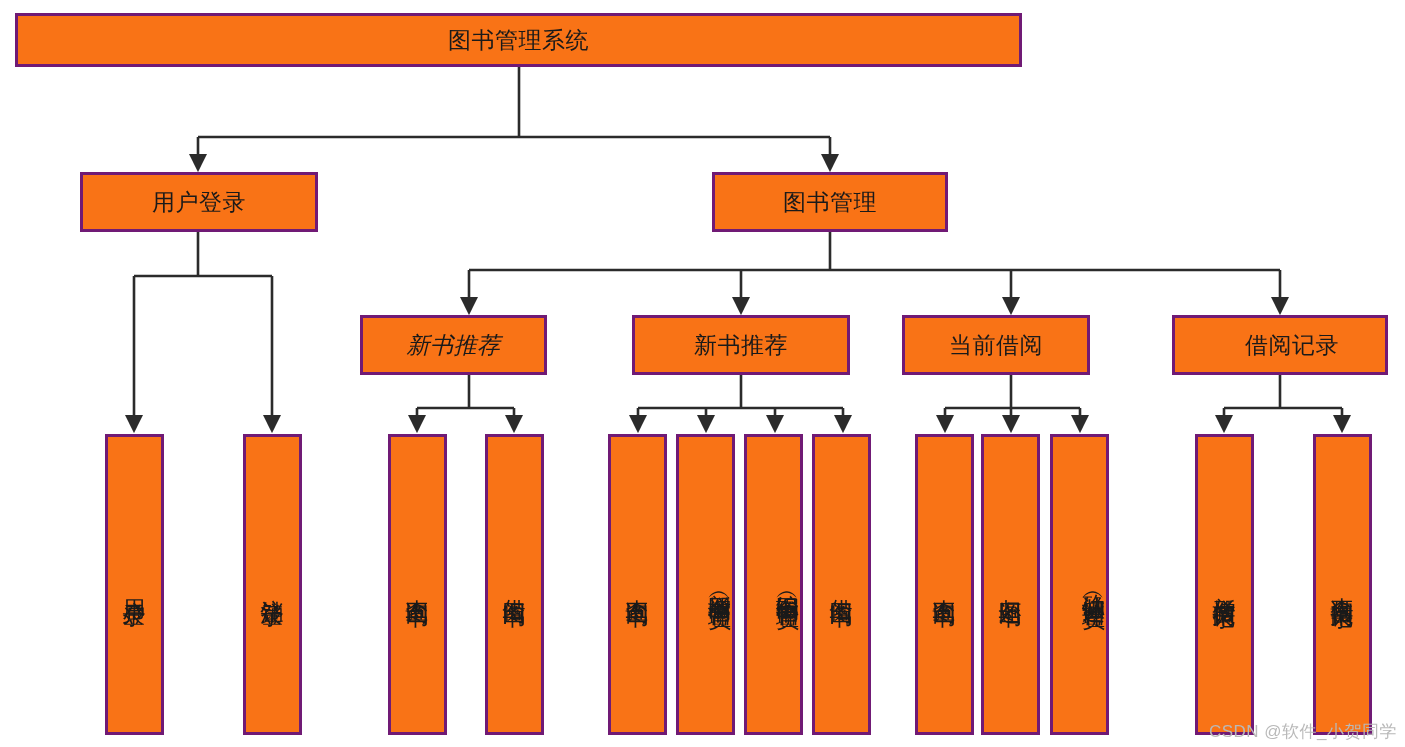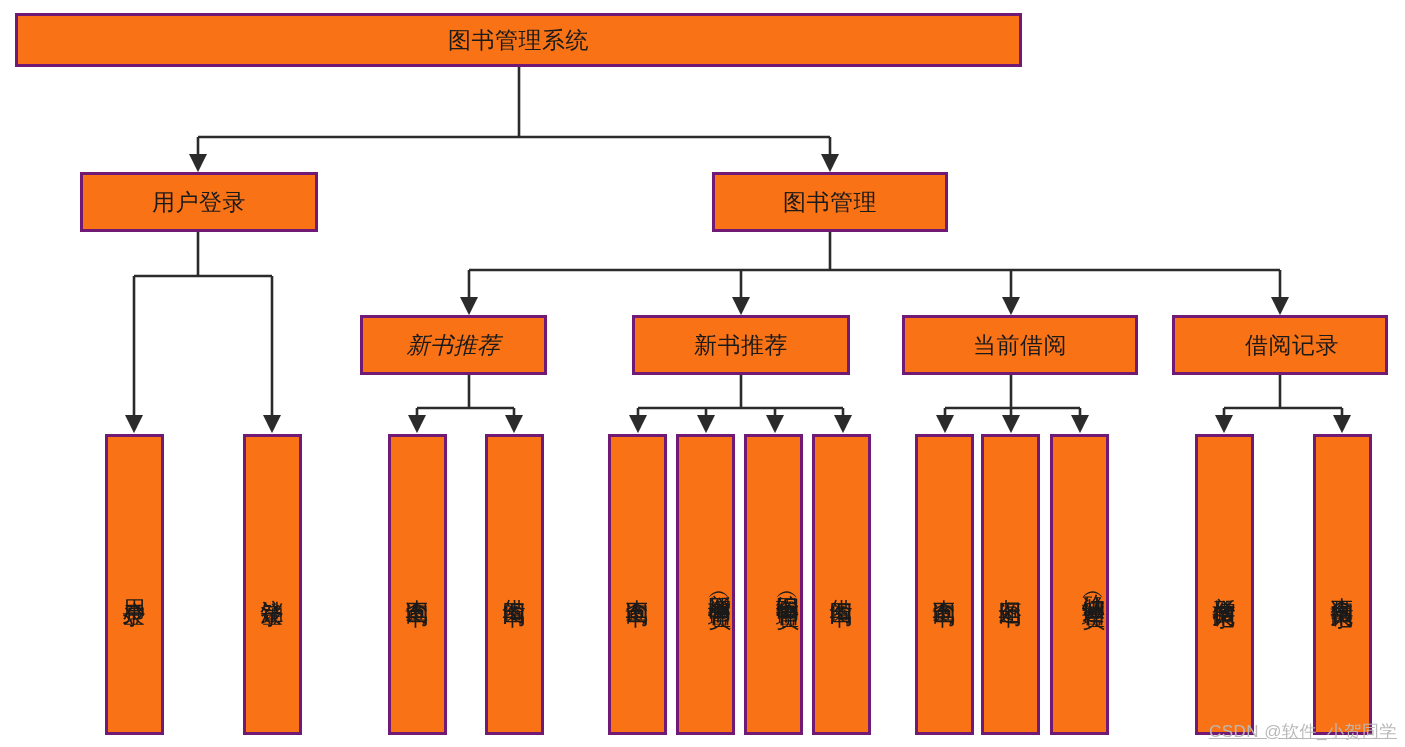--- a/index.html
+++ b/index.html
@@ -58,21 +58,20 @@
     display: block;
   }
   #watermark {
     position: absolute;
     right: 8px;
     bottom: 4px;
     font-size: 17px;
     color: #b9b9b9;
     letter-spacing: 0.5px;
     white-space: nowrap;
-    text-decoration: underline;
   }
 </style>
 </head>
 <body>
 
 <div id="diagram-root">
 
   <svg id="edges-layer" viewBox="0 0 1405 747" width="1405" height="747" xmlns="http://www.w3.org/2000/svg">
     <defs>
       <marker id="arrow" viewBox="0 0 12 12" refX="6" refY="6" markerWidth="7" markerHeight="7" orient="auto-start-reverse">
@@ -133,21 +132,21 @@
   <div class="node horiz" style="left:712px; top:172px; width:236px; height:60px;">
     <span class="node-label">图书管理</span>
   </div>
 
   <div class="node horiz" style="left:360px; top:315px; width:187px; height:60px;font-style:italic;">
     <span class="node-label">新书推荐</span>
   </div>
   <div class="node horiz" style="left:632px; top:315px; width:218px; height:60px;">
     <span class="node-label">新书推荐</span>
   </div>
-  <div class="node horiz" style="left:902px; top:315px; width:236px; height:60px;">
+  <div class="node horiz" style="left:902px; top:315px; width:188px; height:60px;">
     <span class="node-label">当前借阅</span>
   </div>
   <div class="node horiz" style="left:1172px; top:315px; width:216px; height:60px;padding-left:24px;">
     <span class="node-label">借阅记录</span>
   </div>
 
   <div class="node vert" style="left:105px; top:434px; width:59px; height:301px; align-items:center;">
     <span class="node-label">用户登录</span>
   </div>
   <div class="node vert" style="left:243px; top:434px; width:59px; height:301px; align-items:center;">

